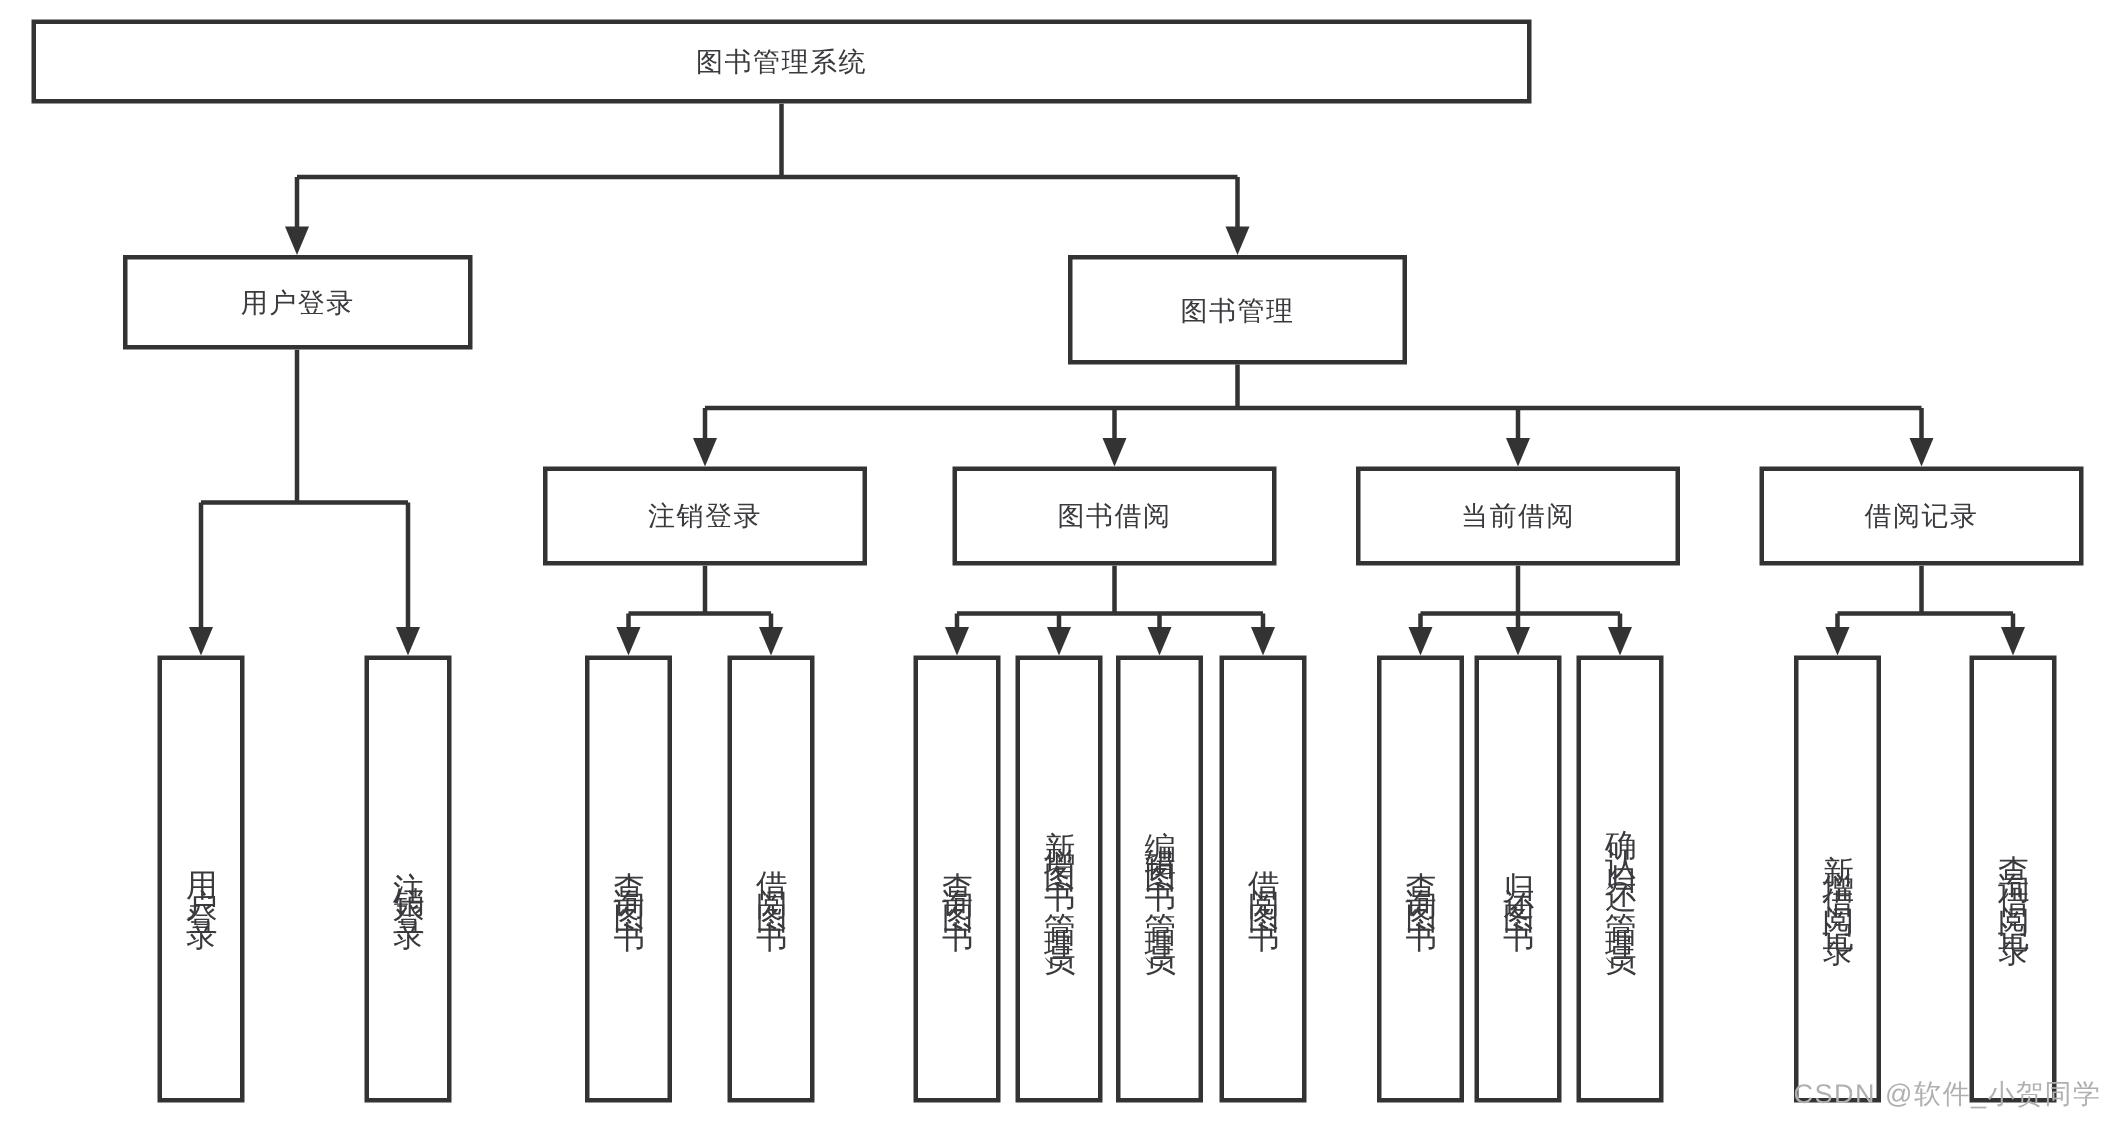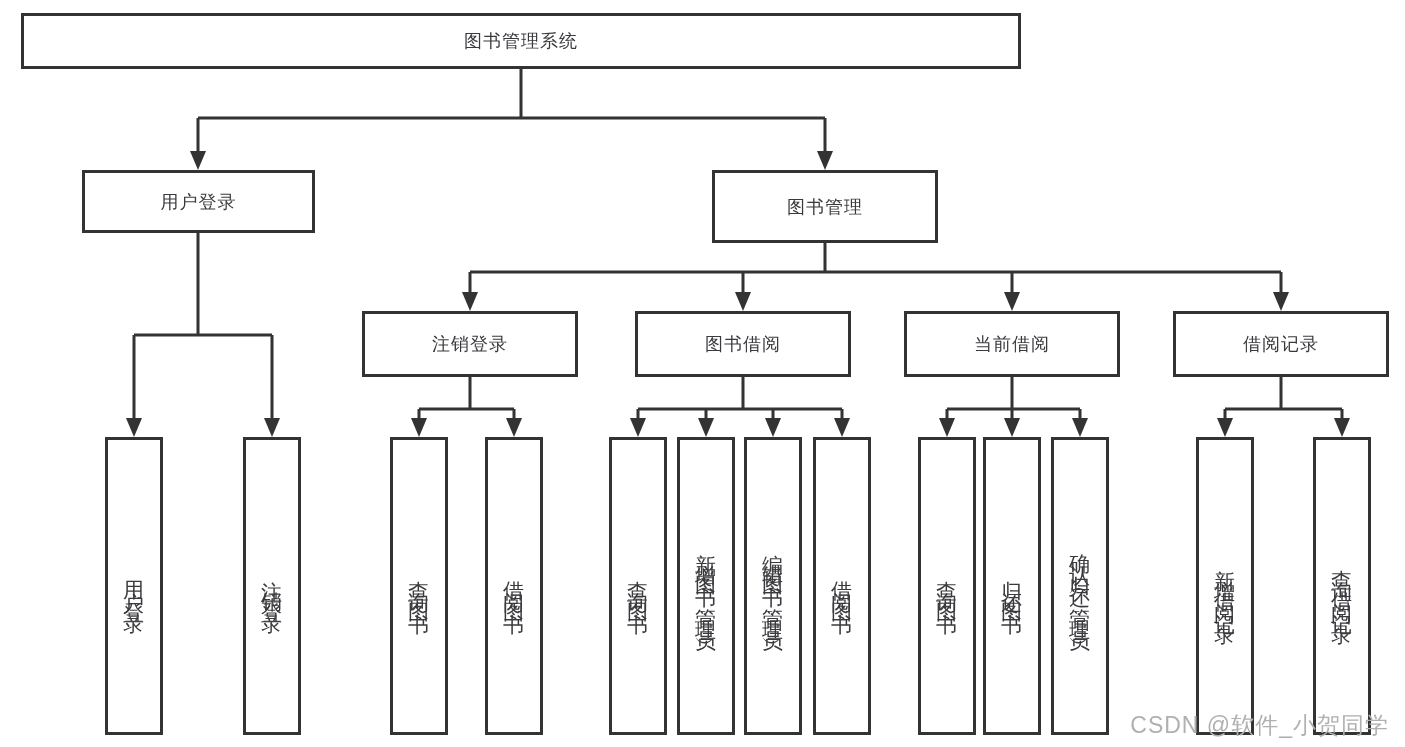--- a/index.html
+++ b/index.html
@@ -29,23 +29,23 @@
   .vbox span{
     writing-mode:vertical-rl;
     text-orientation:mixed;
     font-size:21px;
     letter-spacing:11px;
     line-height:1;
     white-space:nowrap;
   }
   .watermark{
     position:absolute;
-    right:16px;
+    right:4px;
     bottom:6px;
-    font-size:23px;
+    font-size:18px;
     color:#b0b0b0;
     letter-spacing:1px;
     white-space:nowrap;
   }
 </style>
 </head>
 <body>
 
 <div id="stage">
 

